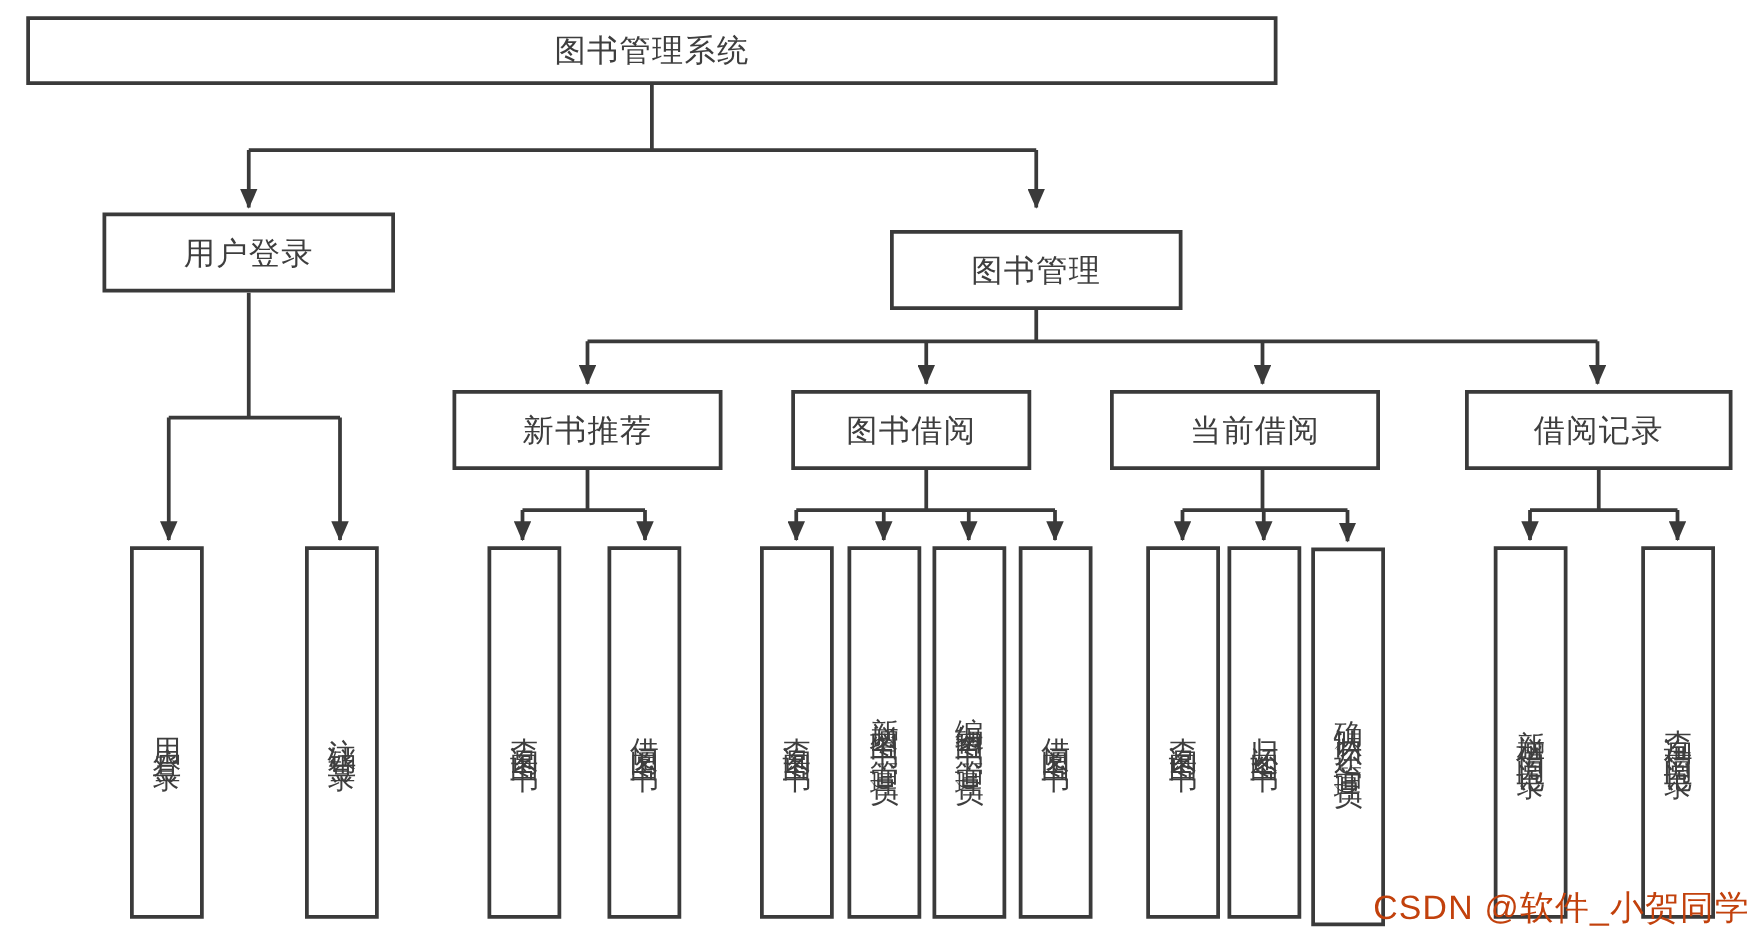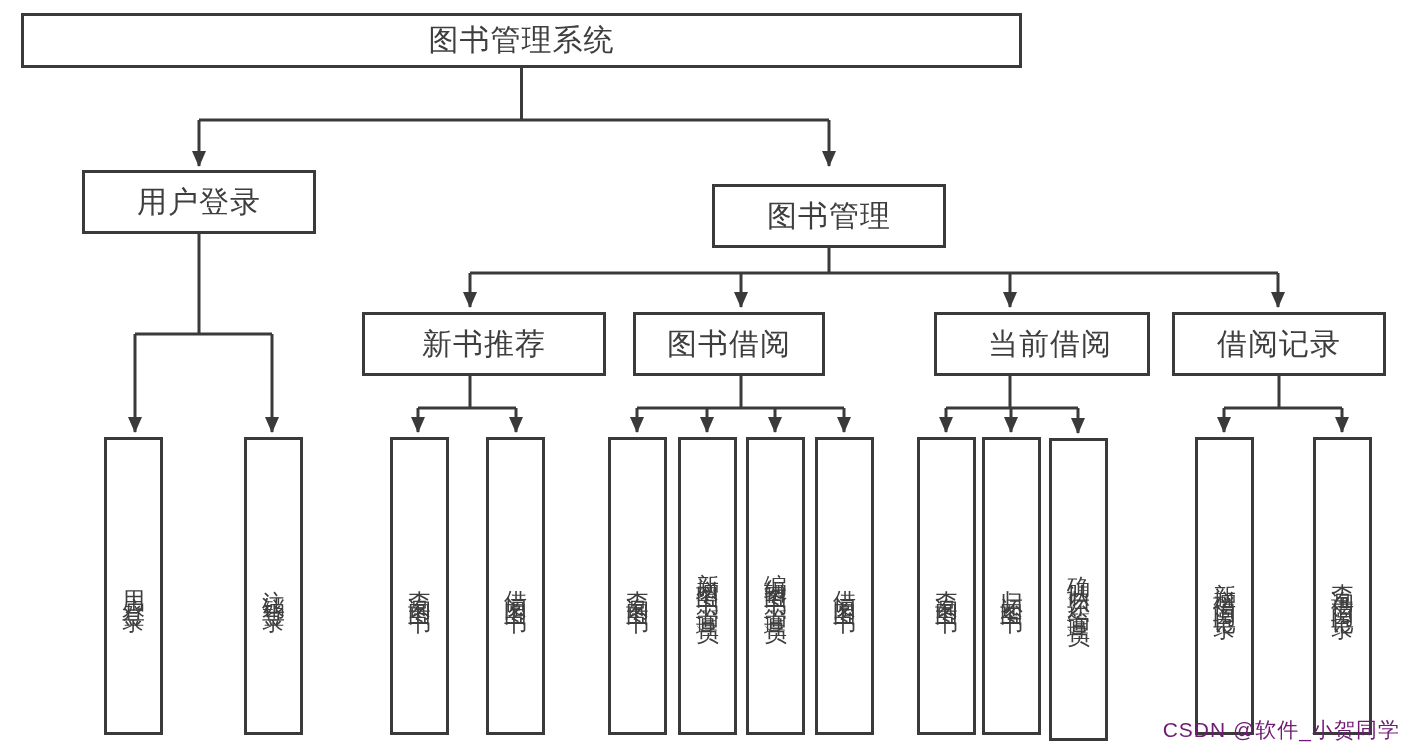--- a/index.html
+++ b/index.html
@@ -17,21 +17,21 @@
     width: 1405px; height: 747px;
   }
   .hbox {
     position: absolute;
     box-sizing: border-box;
     border: 3px solid #3a3a3a;
     background: #ffffff;
     display: flex;
     align-items: center;
     justify-content: center;
-    font-size: 30px;
+    font-size: 25px;
     letter-spacing: 1px;
     color: #3e3e3e;
   }
   .vbox {
     position: absolute;
     box-sizing: border-box;
     border: 3px solid #3a3a3a;
     background: #ffffff;
     writing-mode: vertical-rl;
     display: flex;
@@ -40,22 +40,22 @@
     font-size: 23px;
     letter-spacing: 7px;
     line-height: 1;
     color: #3e3e3e;
     text-align: center;
   }
   .watermark {
     position: absolute;
     right: 5px;
     bottom: 3px;
-    font-size: 21px;
-    color: #701a75;
+    font-size: 27px;
+    color: #c2410c;
     letter-spacing: 1px;
     white-space: nowrap;
   }
 </style>
 </head>
 <body>
 
 <div class="canvas">
 
   <svg class="connectors" viewBox="0 0 1405 747" xmlns="http://www.w3.org/2000/svg">
@@ -94,23 +94,23 @@
       <path d="M1224,408 V432" marker-end="url(#arrow)"></path>
       <path d="M1342,408 V432" marker-end="url(#arrow)"></path>
     </g>
   </svg>
 
   <div class="hbox" style="left:21px; top:13px; width:1001px; height:55px;">图书管理系统</div>
 
   <div class="hbox" style="left:82px; top:170px; width:234px; height:64px;">用户登录</div>
   <div class="hbox" style="left:712px; top:184px; width:234px; height:64px;">图书管理</div>
 
-  <div class="hbox" style="left:362px; top:312px; width:244px; height:64px;">新书推荐</div>
+  <div class="hbox" style="left:362px; top:312px; width:216px; height:64px;">新书推荐</div>
   <div class="hbox" style="left:633px; top:312px; width:192px; height:64px;">图书借阅</div>
-  <div class="hbox" style="left:934px; top:312px; width:216px; height:64px;padding-left:16px;">当前借阅</div>
+  <div class="hbox" style="left:888px; top:312px; width:216px; height:64px;padding-left:16px;">当前借阅</div>
   <div class="hbox" style="left:1172px; top:312px; width:214px; height:64px;">借阅记录</div>
 
   <div class="vbox" style="left:104px; top:437px; width:59px; height:298px;">用户登录</div>
   <div class="vbox" style="left:244px; top:437px; width:59px; height:298px;">注销登录</div>
 
   <div class="vbox" style="left:390px; top:437px; width:59px; height:298px;">查询图书</div>
   <div class="vbox" style="left:486px; top:437px; width:59px; height:298px;">借阅图书</div>
 
   <div class="vbox" style="left:608px; top:437px; width:59px; height:298px;">查询图书</div>
   <div class="vbox" style="left:678px; top:437px; width:59px; height:298px;">新增图书（管理员）</div>

